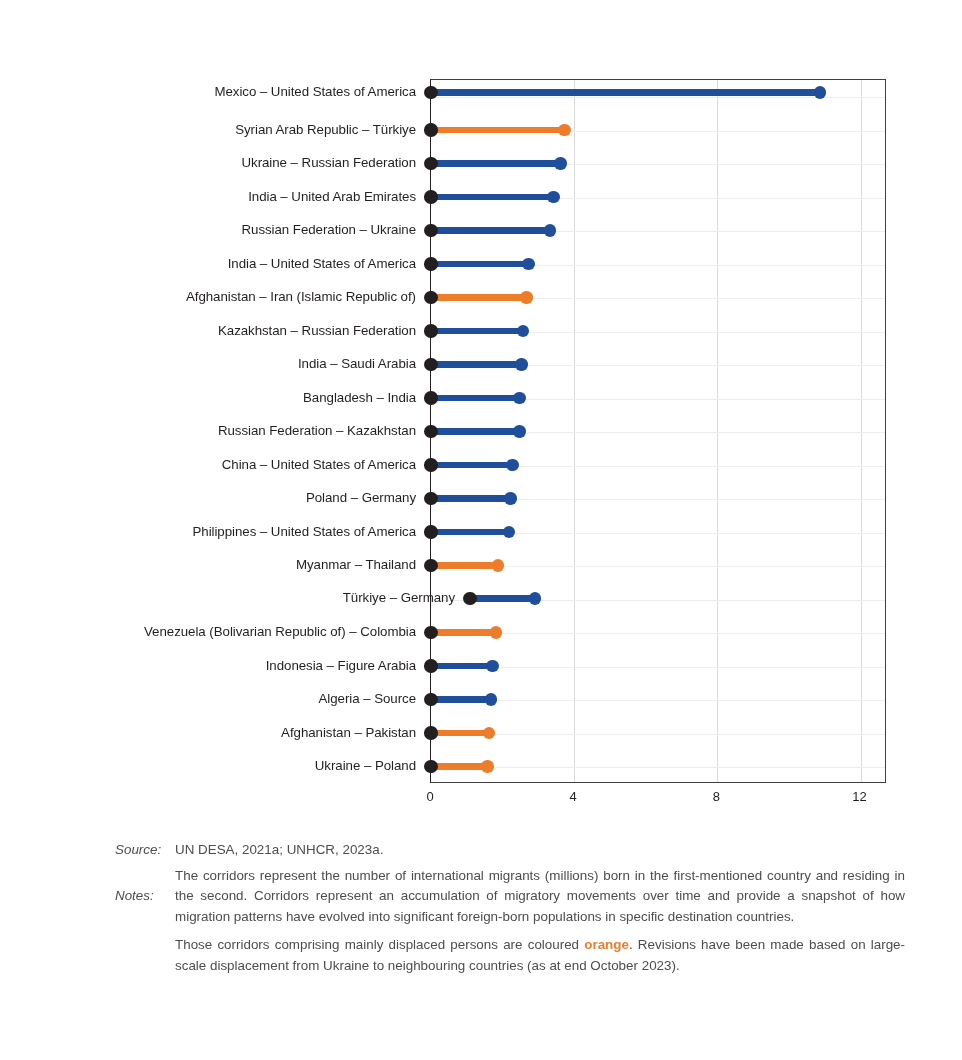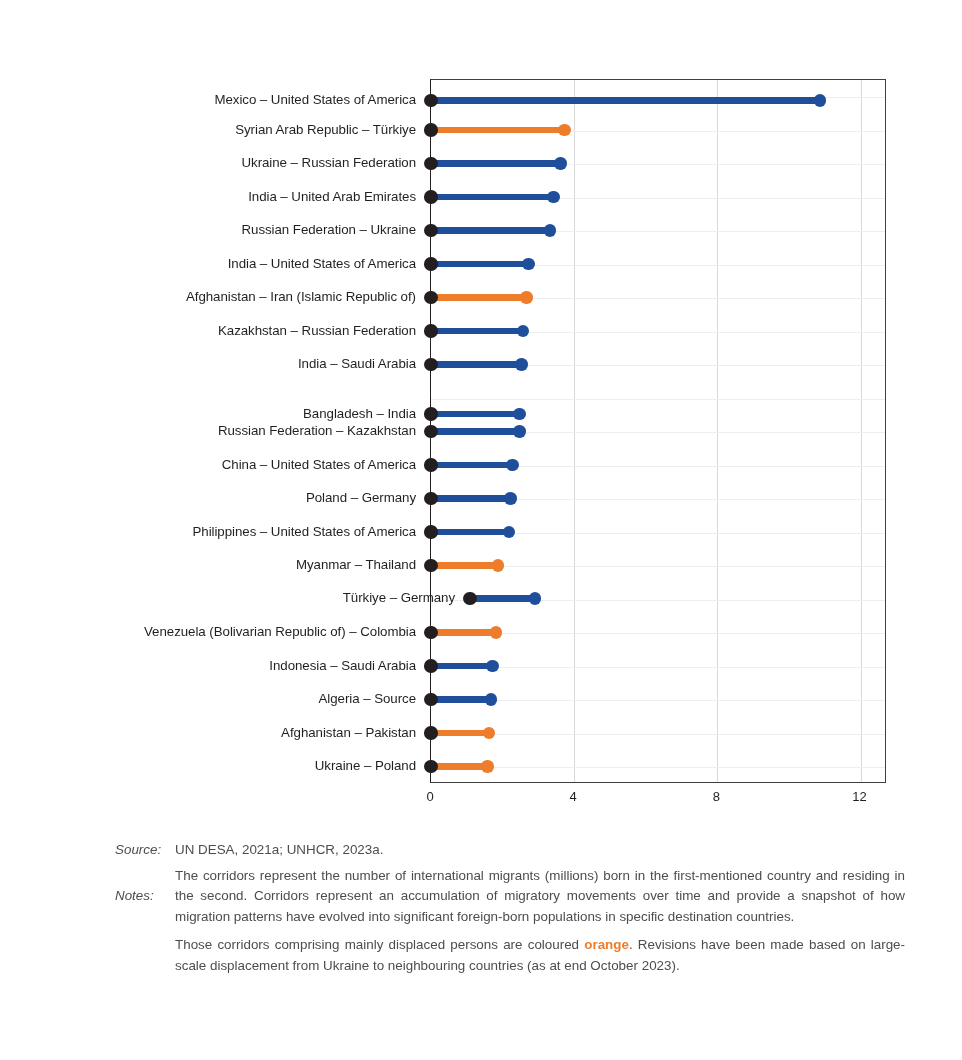--- a/index.html
+++ b/index.html
@@ -210,21 +210,21 @@
           <div class="h-gridline" style="top: 486px;"></div>
           <div class="h-gridline" style="top: 519.5px;"></div>
           <div class="h-gridline" style="top: 553px;"></div>
           <div class="h-gridline" style="top: 586.5px;"></div>
           <div class="h-gridline" style="top: 620px;"></div>
           <div class="h-gridline" style="top: 653.5px;"></div>
           <div class="h-gridline" style="top: 687px;"></div>
         </div>
     </div>
     <div id="rows">
-        <div class="row" style="top: 88px;">
+        <div class="row" style="top: 80px;">
           <div class="row-label">Mexico – United States of America</div>
           <div class="lollipop" style="left: 0px;">
             <div class="stem" style="left: 430px; width: 390.22px; background: rgb(31, 78, 155);"></div>
             <div class="dot-end" style="left: 813.97px; background: rgb(31, 78, 155);"></div>
             <div class="dot-origin"></div>
           </div>
         </div>
         <div class="row" style="top: 117.5px;">
           <div class="row-label">Syrian Arab Republic – Türkiye</div>
           <div class="lollipop" style="left: 0px;">
@@ -282,21 +282,21 @@
           </div>
         </div>
         <div class="row" style="top: 352px;">
           <div class="row-label">India – Saudi Arabia</div>
           <div class="lollipop" style="left: 0px;">
             <div class="stem" style="left: 430px; width: 91.29px; background: rgb(31, 78, 155);"></div>
             <div class="dot-end" style="left: 515.04px; background: rgb(31, 78, 155);"></div>
             <div class="dot-origin"></div>
           </div>
         </div>
-        <div class="row" style="top: 385.5px; margin-top: 16px;">
+        <div class="row" style="top: 385.5px;">
           <div class="row-label">Bangladesh – India</div>
           <div class="lollipop" style="left: 0px;">
             <div class="stem" style="left: 430px; width: 89.5px; background: rgb(31, 78, 155);"></div>
             <div class="dot-end" style="left: 513.25px; background: rgb(31, 78, 155);"></div>
             <div class="dot-origin"></div>
           </div>
         </div>
         <div class="row" style="top: 419px;">
           <div class="row-label">Russian Federation – Kazakhstan</div>
           <div class="lollipop" style="left: 0px;">
@@ -347,21 +347,21 @@
         </div>
         <div class="row" style="top: 620px;">
           <div class="row-label">Venezuela (Bolivarian Republic of) – Colombia</div>
           <div class="lollipop" style="left: 0px;">
             <div class="stem" style="left: 430px; width: 66.23px; background: rgb(237, 125, 43);"></div>
             <div class="dot-end" style="left: 489.98px; background: rgb(237, 125, 43);"></div>
             <div class="dot-origin"></div>
           </div>
         </div>
         <div class="row" style="top: 653.5px;">
-          <div class="row-label">Indonesia – Saudi Arabia</div>
+          <div class="row-label">Indonesia – Figure Arabia</div>
           <div class="lollipop" style="left: 0px;">
             <div class="stem" style="left: 430px; width: 62.65px; background: rgb(31, 78, 155);"></div>
             <div class="dot-end" style="left: 486.4px; background: rgb(31, 78, 155);"></div>
             <div class="dot-origin"></div>
           </div>
         </div>
         <div class="row" style="top: 687px;">
           <div class="row-label">Algeria – Source</div>
           <div class="lollipop" style="left: 0px;">
             <div class="stem" style="left: 430px; width: 60.86px; background: rgb(31, 78, 155);"></div>

